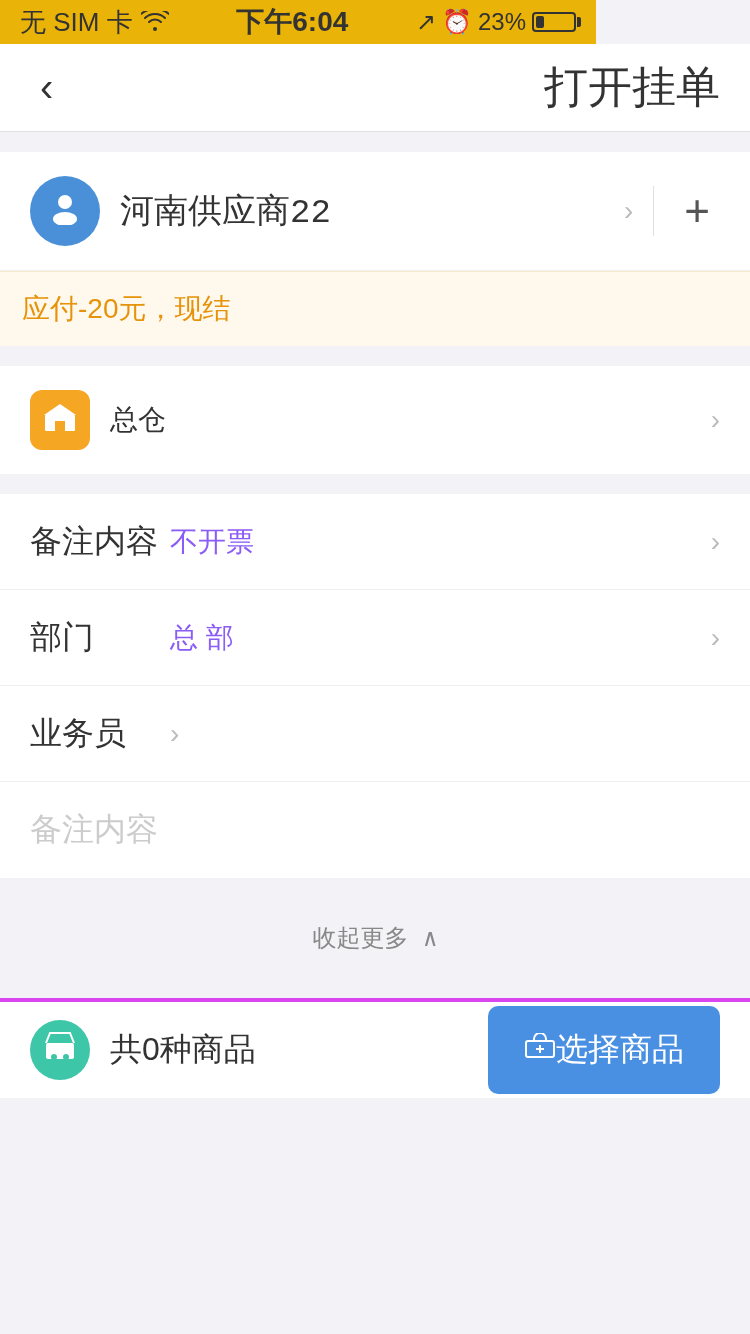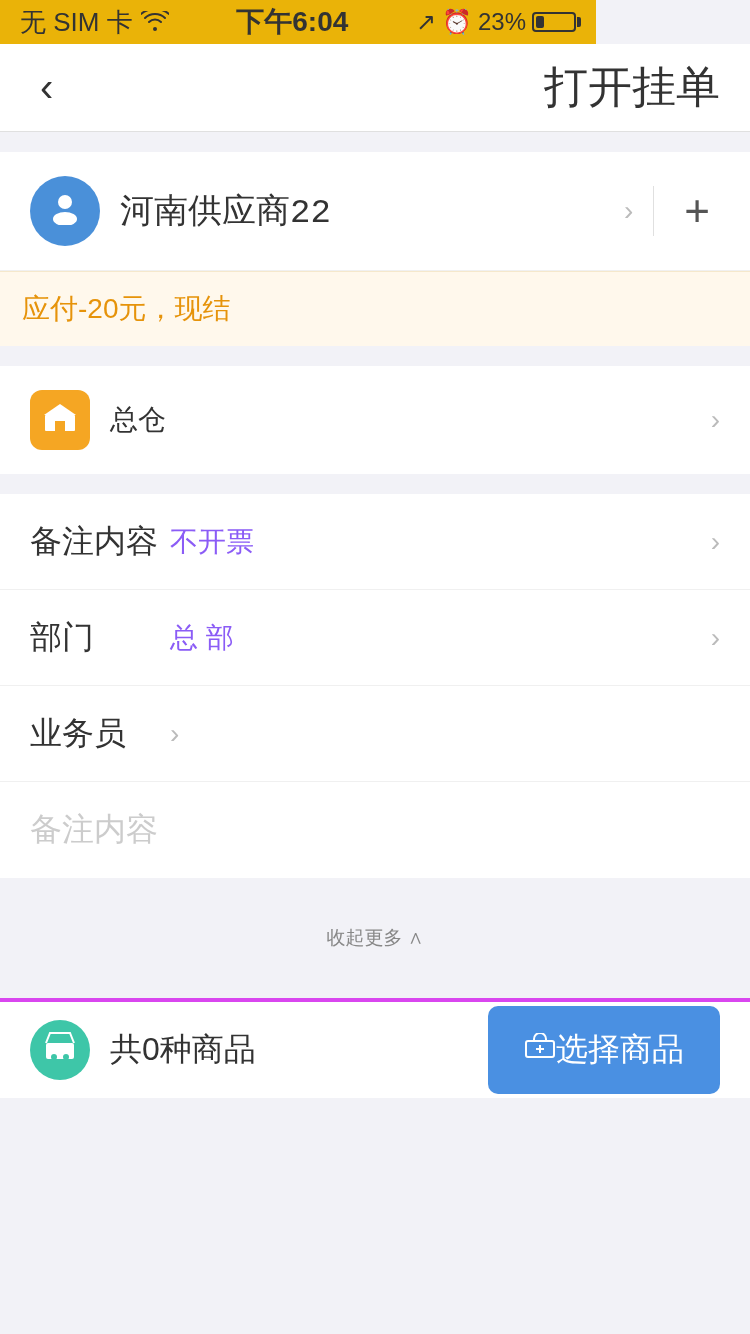--- a/index.html
+++ b/index.html
@@ -195,22 +195,23 @@
     .collapse-row {
       background: #f2f2f7;
       height: 80px;
       display: flex;
       align-items: center;
       justify-content: center;
       margin-top: 20px;
       cursor: pointer;
     }
     .collapse-text {
-      font-size: 19px;
+      font-size: 24px;
       color: #888;
+      font-family: Liberation Mono, monospace;
     }
 
     
     .bottom-bar {
       background: #fff;
       height: 100px;
       display: flex;
       align-items: center;
       padding: 0 30px;
       margin-top: 20px;

